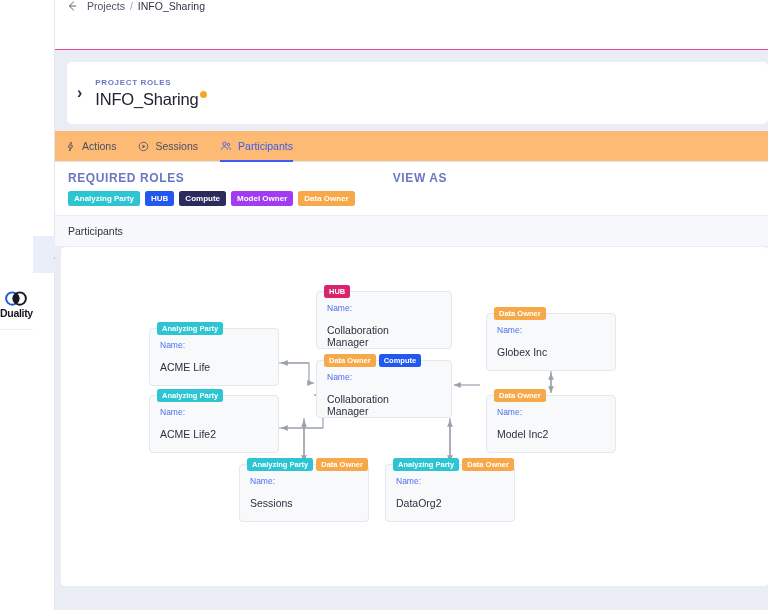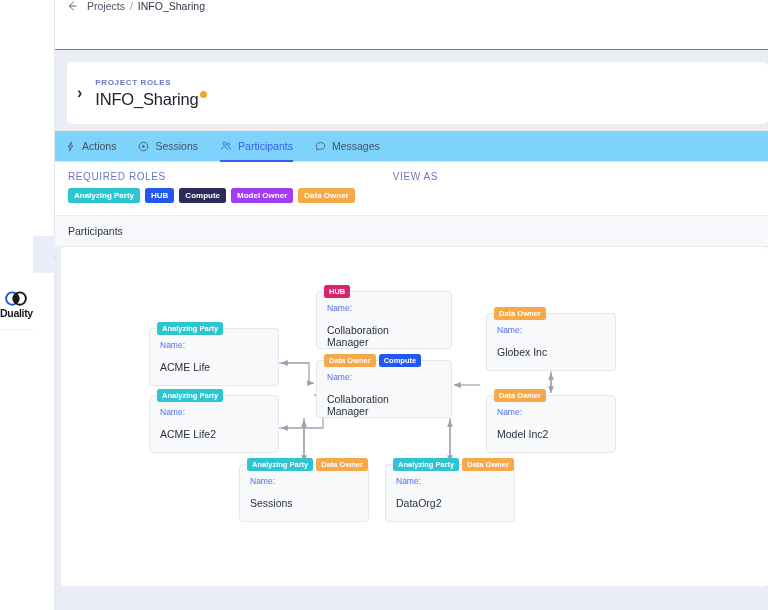--- a/index.html
+++ b/index.html
@@ -70,21 +70,21 @@
   .proj-name-row { display: flex; align-items: flex-start; }
   .proj-name { font-size: 16.5px; color: #20242f; letter-spacing: -0.2px; }
   .proj-dot {
     width: 7px; height: 7px; border-radius: 50%;
     background: #f5a623; margin-left: 2px; margin-top: 1px;
   }
 
   
   .tabstrip {
     position: absolute; left: 55px; top: 131px; width: 713px; height: 31px;
-    background: #7dd3fc; border-bottom: 1px solid #dfe3ee;
+    background: #fdba74; border-bottom: 1px solid #dfe3ee;
     display: flex; align-items: center; padding-left: 10px;
   }
   .tab {
     display: flex; align-items: center; height: 31px;
     margin-right: 22px; color: #4a5062; font-size: 10.5px;
     position: relative;
   }
   .tab .tab-ico { margin-right: 6px; display: flex; }
   .tab.active { color: #3b5cf0; }
   .tab.active::after {
@@ -93,21 +93,21 @@
   }
 
   
   .roles-bar {
     position: absolute; left: 55px; top: 162px; width: 713px; height: 53px;
     background: #ffffff; display: flex; align-items: flex-start;
     padding: 9px 0 0 13px;
   }
   .roles-left { display: flex; flex-direction: column; }
   .bar-label {
-    font-size: 10px; font-weight: normal; color: #6c77c4;
+    font-size: 12px; font-weight: bold; color: #6c77c4;
     letter-spacing: 0.6px; margin-bottom: 6px;
   }
   .chips { display: flex; gap: 5px; }
   .chip {
     height: 15px; border-radius: 2.5px; color: #ffffff;
     font-size: 8px; font-weight: bold; padding: 0 6px;
     display: flex; align-items: center; white-space: nowrap;
   }
   .viewas {
     display: flex; flex-direction: column; margin-left: 38px; gap: 32px;
@@ -282,28 +282,20 @@
     <div class="tab active">
       <span class="tab-ico">
         <svg width="12" height="12" viewBox="0 0 16 16">
           <circle cx="6" cy="5" r="2.2" fill="none" stroke="currentColor" stroke-width="1.2"></circle>
           <circle cx="11.4" cy="6" r="1.6" fill="none" stroke="currentColor" stroke-width="1.2"></circle>
           <path d="M2 13 C2.4 10.2 4.2 9 6 9 C7.8 9 9.6 10.2 10 13" fill="none" stroke="currentColor" stroke-width="1.2"></path>
           <path d="M11.2 9.4 C12.8 9.6 14 10.8 14.2 13" fill="none" stroke="currentColor" stroke-width="1.2"></path>
         </svg>
       </span>
       <span>Participants</span>
-    </div>
-    <div class="tab">
-      <span class="tab-ico">
-        <svg width="11" height="11" viewBox="0 0 16 16">
-          <path d="M8 2.2 C11.6 2.2 14.2 4.4 14.2 7.2 C14.2 10 11.6 12.2 8 12.2 C7 12.2 6.1 12.1 5.3 11.8 L2.4 13.2 L3.3 10.6 C2.3 9.7 1.8 8.5 1.8 7.2 C1.8 4.4 4.4 2.2 8 2.2 Z" fill="none" stroke="currentColor" stroke-width="1.2" stroke-linejoin="round"></path>
-        </svg>
-      </span>
-      <span>Messages</span>
     </div>
   </div>
 
   <div class="roles-bar">
     <div class="roles-left">
       <div class="bar-label">REQUIRED ROLES</div>
       <div class="chips" id="role-chips">
           <div class="chip" style="background: rgb(46, 197, 211);">Analyzing Party</div>
           <div class="chip" style="background: rgb(34, 88, 240);">HUB</div>
           <div class="chip" style="background: rgb(43, 43, 92);">Compute</div>

